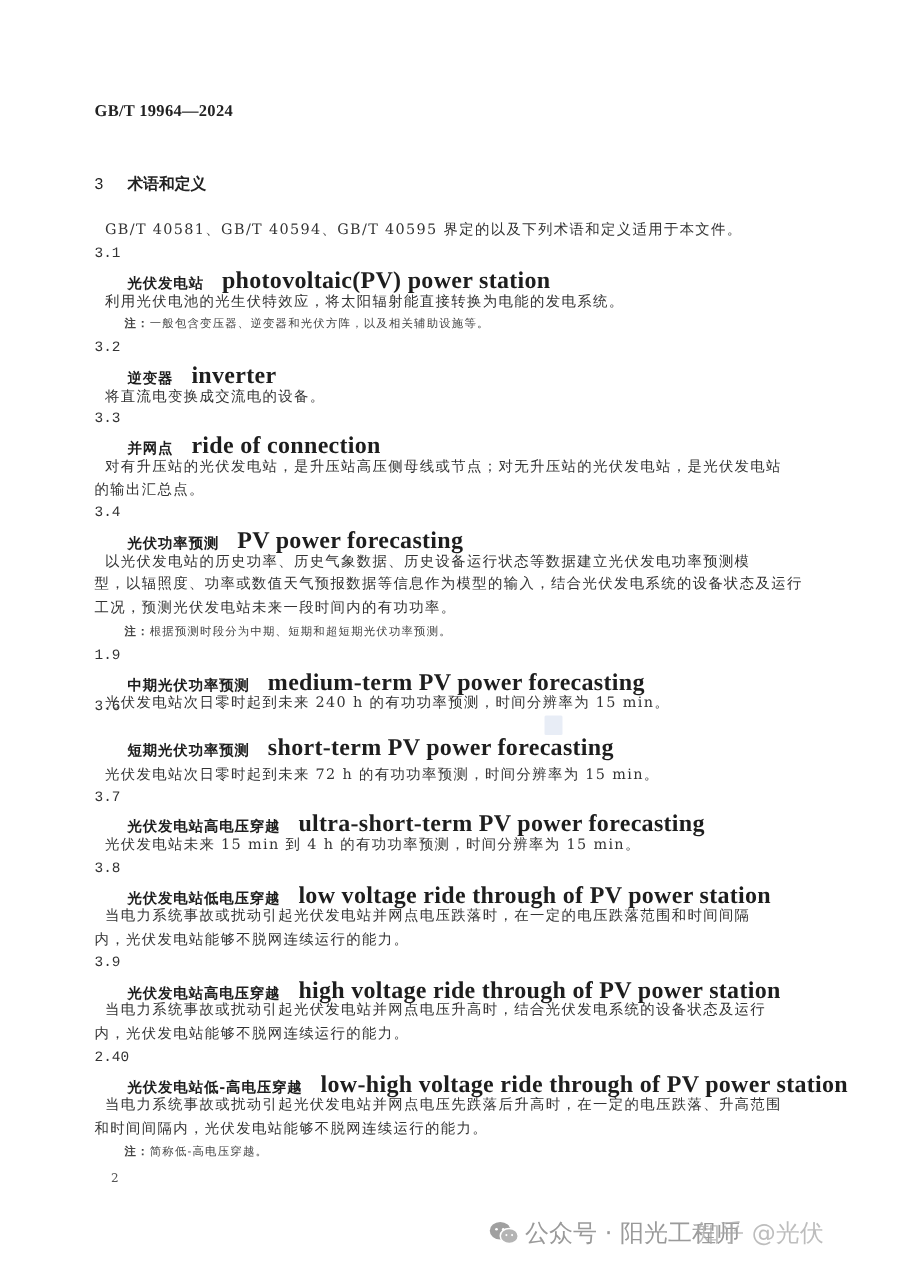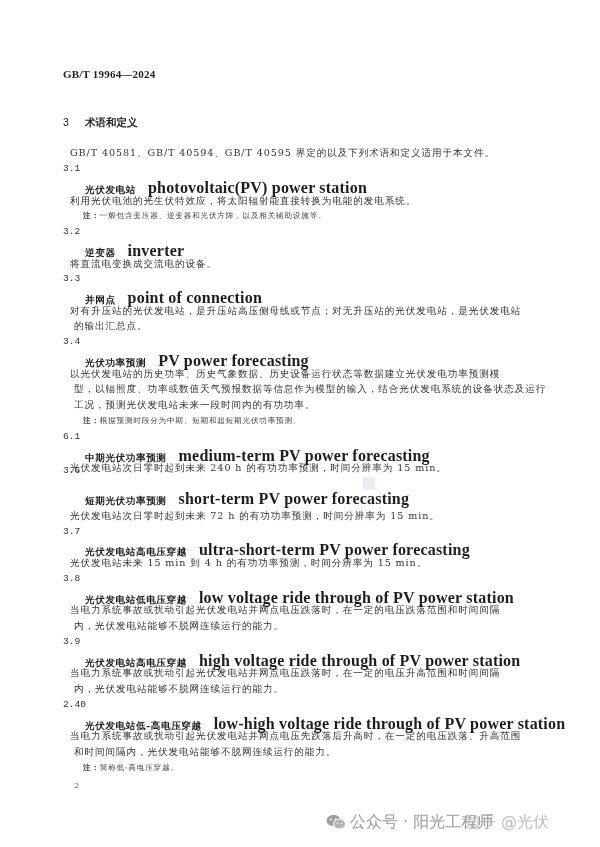--- a/index.html
+++ b/index.html
@@ -4,21 +4,21 @@
   <style>
     html, body { margin: 0; padding: 0; background: #ffffff; }
     body { width: 600px; height: 847px; position: relative; overflow: hidden;
            font-family: "DejaVu Serif", "Liberation Serif", serif; color: #2a2a2a; }
     .abs { position: absolute; white-space: nowrap; }
     .std-code { left: 63px; top: 68px; font-family: "Liberation Serif", serif; font-size: 11px; font-weight: bold; color: #222; letter-spacing: 0.2px; }
     .section-title { left: 63px; top: 116px; font-family: Liberation Sans, sans-serif; font-size: 10.5px; font-weight: bold; color: #222; }
     .section-title .num { display: inline-block; width: 22px; font-weight: normal; }
     .para { font-size: 9.6px; color: #333; letter-spacing: 0.9px; }
     .indent { left: 70px; }
-    .flush { left: 74px; }
+    .flush { left: 63px; }
     .clause { left: 63px; font-family: Liberation Mono, monospace; font-size: 9.6px; color: #333; }
     .term { left: 85px; font-size: 9.6px; font-weight: bold; color: #1e1e1e; letter-spacing: 0.6px; }
     .term .en { font-family: "Liberation Serif", serif; font-size: 16px; margin-left: 12px; letter-spacing: 0.2px; }
     .note { left: 83px; font-size: 7.6px; color: #444; letter-spacing: 0.8px; }
     .note .lbl { font-weight: bold; }
     .pageno { left: 74px; top: 781px; font-size: 8px; color: #555; }
     .artifact { left: 363px; top: 477px; width: 12px; height: 13px; background: #e2e8f4; border-radius: 1px; opacity: 0.8; }
     .watermark { left: 326px; top: 812px; font-family: "DejaVu Sans", sans-serif; font-size: 16px; color: #9a9a9a; }
     .watermark .wx { display: inline-block; vertical-align: -3px; margin-right: 4px; }
     .watermark .overlay { position: absolute; left: 138px; top: 0; color: #a8a8a8; opacity: 0.75; }
@@ -35,53 +35,53 @@
 <div class="abs clause" style="top:163px">3.1</div>
 <div class="abs term" style="top:179px"><span>光伏发电站</span><span class="en">photovoltaic(PV) power station</span></div>
 <div class="abs para indent" style="top:195px">利用光伏电池的光生伏特效应，将太阳辐射能直接转换为电能的发电系统。</div>
 <div class="abs note" style="top:211px"><span class="lbl">注：</span><span>一般包含变压器、逆变器和光伏方阵，以及相关辅助设施等。</span></div>
 
 <div class="abs clause" style="top:226px">3.2</div>
 <div class="abs term" style="top:242px"><span>逆变器</span><span class="en">inverter</span></div>
 <div class="abs para indent" style="top:258px">将直流电变换成交流电的设备。</div>
 
 <div class="abs clause" style="top:273px">3.3</div>
-<div class="abs term" style="top:289px"><span>并网点</span><span class="en">point of connection</span></div>
+<div class="abs term" style="top:289px"><span>并网点</span><span class="en">ride of connection</span></div>
 <div class="abs para indent" style="top:305px">对有升压站的光伏发电站，是升压站高压侧母线或节点；对无升压站的光伏发电站，是光伏发电站</div>
 <div class="abs para flush" style="top:320px">的输出汇总点。</div>
 
 <div class="abs clause" style="top:336px">3.4</div>
 <div class="abs term" style="top:352px"><span>光伏功率预测</span><span class="en">PV power forecasting</span></div>
 <div class="abs para indent" style="top:368px">以光伏发电站的历史功率、历史气象数据、历史设备运行状态等数据建立光伏发电功率预测模</div>
 <div class="abs para flush" style="top:383px">型，以辐照度、功率或数值天气预报数据等信息作为模型的输入，结合光伏发电系统的设备状态及运行</div>
 <div class="abs para flush" style="top:399px">工况，预测光伏发电站未来一段时间内的有功功率。</div>
 <div class="abs note" style="top:416px"><span class="lbl">注：</span><span>根据预测时段分为中期、短期和超短期光伏功率预测。</span></div>
 
-<div class="abs clause" style="top:431px">6.1</div>
+<div class="abs clause" style="top:431px">1.9</div>
 <div class="abs term" style="top:447px"><span>中期光伏功率预测</span><span class="en">medium-term PV power forecasting</span></div>
 <div class="abs para indent" style="top:462px">光伏发电站次日零时起到未来 240 h 的有功功率预测，时间分辨率为 15 min。</div>
 
 <div class="abs artifact"></div>
 
 <div class="abs clause" style="top:465px">3.6</div>
 <div class="abs term" style="top:490px"><span>短期光伏功率预测</span><span class="en">short-term PV power forecasting</span></div>
 <div class="abs para indent" style="top:510px">光伏发电站次日零时起到未来 72 h 的有功功率预测，时间分辨率为 15 min。</div>
 
 <div class="abs clause" style="top:526px">3.7</div>
 <div class="abs term" style="top:541px"><span>光伏发电站高电压穿越</span><span class="en">ultra-short-term PV power forecasting</span></div>
 <div class="abs para indent" style="top:557px">光伏发电站未来 15 min 到 4 h 的有功功率预测，时间分辨率为 15 min。</div>
 
 <div class="abs clause" style="top:573px">3.8</div>
 <div class="abs term" style="top:589px"><span>光伏发电站低电压穿越</span><span class="en">low voltage ride through of PV power station</span></div>
 <div class="abs para indent" style="top:604px">当电力系统事故或扰动引起光伏发电站并网点电压跌落时，在一定的电压跌落范围和时间间隔</div>
 <div class="abs para flush" style="top:620px">内，光伏发电站能够不脱网连续运行的能力。</div>
 
 <div class="abs clause" style="top:636px">3.9</div>
 <div class="abs term" style="top:652px"><span>光伏发电站高电压穿越</span><span class="en">high voltage ride through of PV power station</span></div>
-<div class="abs para indent" style="top:667px">当电力系统事故或扰动引起光伏发电站并网点电压跌落时，在一定的电压升高范围和时间间隔</div>
+<div class="abs para indent" style="top:667px">当电力系统事故或扰动引起光伏发电站并网点电压升高时，结合光伏发电系统的设备状态及运行</div>
 <div class="abs para flush" style="top:683px">内，光伏发电站能够不脱网连续运行的能力。</div>
 
 <div class="abs clause" style="top:699px">2.40</div>
 <div class="abs term" style="top:715px"><span>光伏发电站低-高电压穿越</span><span class="en">low-high voltage ride through of PV power station</span></div>
 <div class="abs para indent" style="top:730px">当电力系统事故或扰动引起光伏发电站并网点电压先跌落后升高时，在一定的电压跌落、升高范围</div>
 <div class="abs para flush" style="top:746px">和时间间隔内，光伏发电站能够不脱网连续运行的能力。</div>
 <div class="abs note" style="top:763px"><span class="lbl">注：</span><span>简称低-高电压穿越。</span></div>
 
 <div class="abs pageno">2</div>
 

